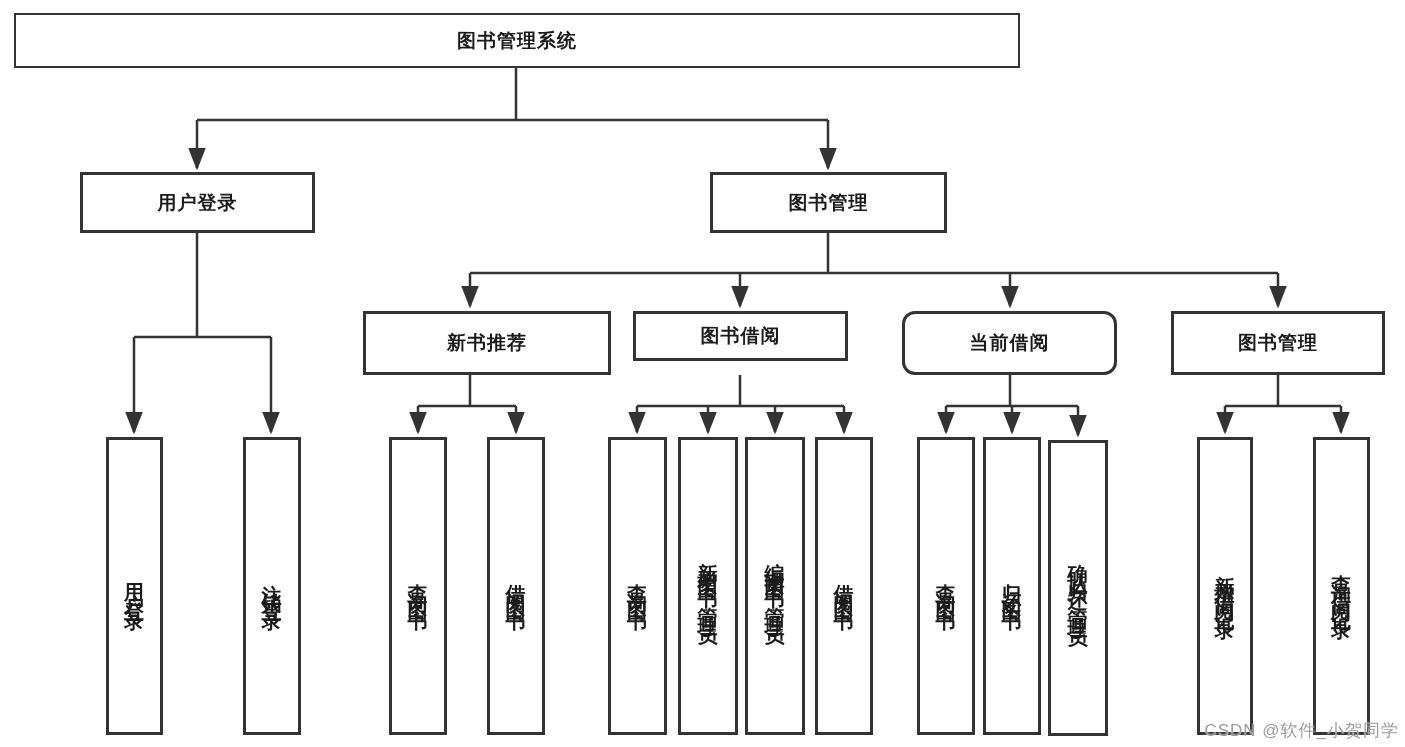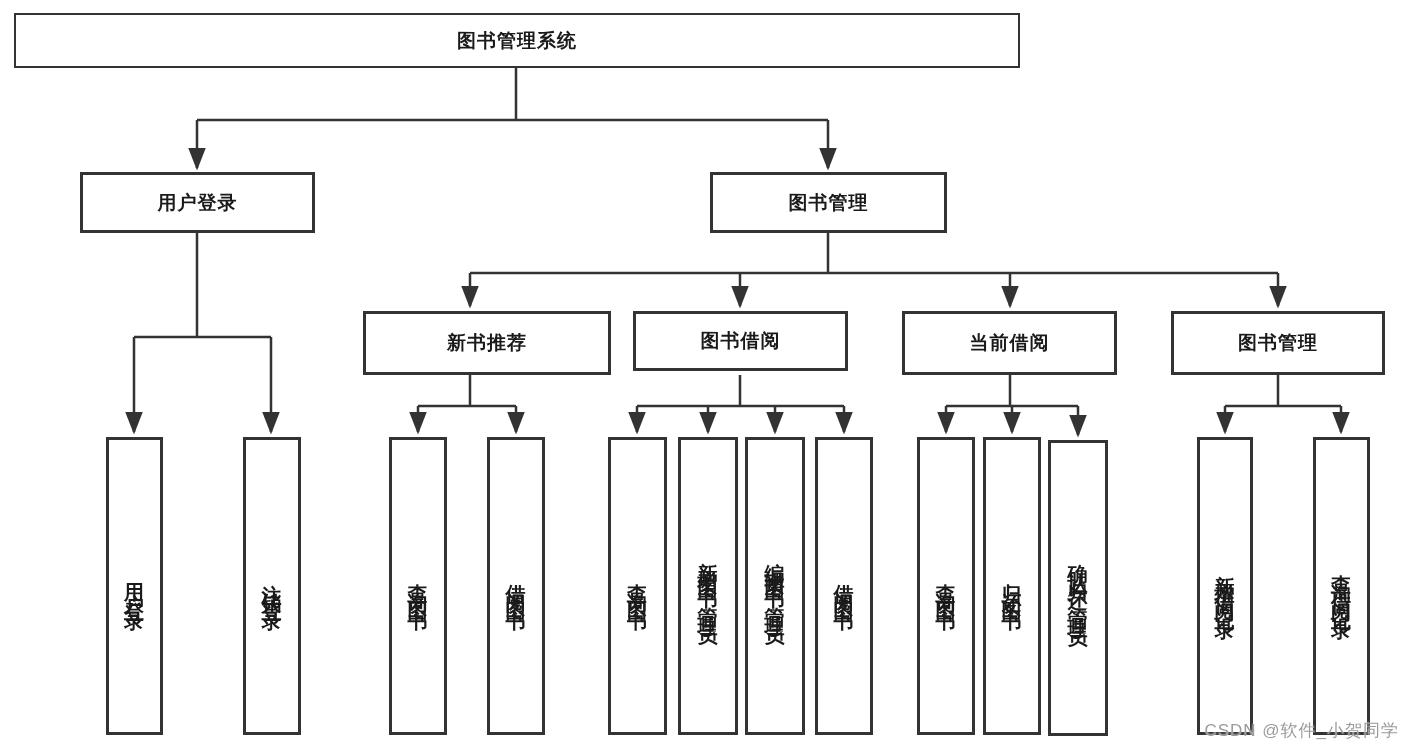--- a/index.html
+++ b/index.html
@@ -115,24 +115,24 @@
   <div class="node" style="left:80px; top:172px; width:235px; height:61px;">
     <span>用户登录</span>
   </div>
   <div class="node" style="left:710px; top:172px; width:237px; height:61px;">
     <span>图书管理</span>
   </div>
 
   <div class="node" style="left:363px; top:311px; width:248px; height:64px;">
     <span>新书推荐</span>
   </div>
-  <div class="node" style="left:633px; top:311px; width:215px; height:60px;">
+  <div class="node" style="left:633px; top:311px; width:215px; height:50px;">
     <span>图书借阅</span>
   </div>
-  <div class="node" style="left:902px; top:311px; width:215px; height:64px;">
+  <div class="node" style="left:902px; top:311px; width:215px; height:64px;border-radius:13px;">
     <span>当前借阅</span>
   </div>
   <div class="node" style="left:1171px; top:311px; width:214px; height:64px;">
     <span>图书管理</span>
   </div>
 
   <div class="node leaf" style="left:106px; top:437px; width:57px; height:298px;">
     <span class="vtext">用户登录</span>
   </div>
   <div class="node leaf" style="left:243px; top:437px; width:58px; height:298px;">

